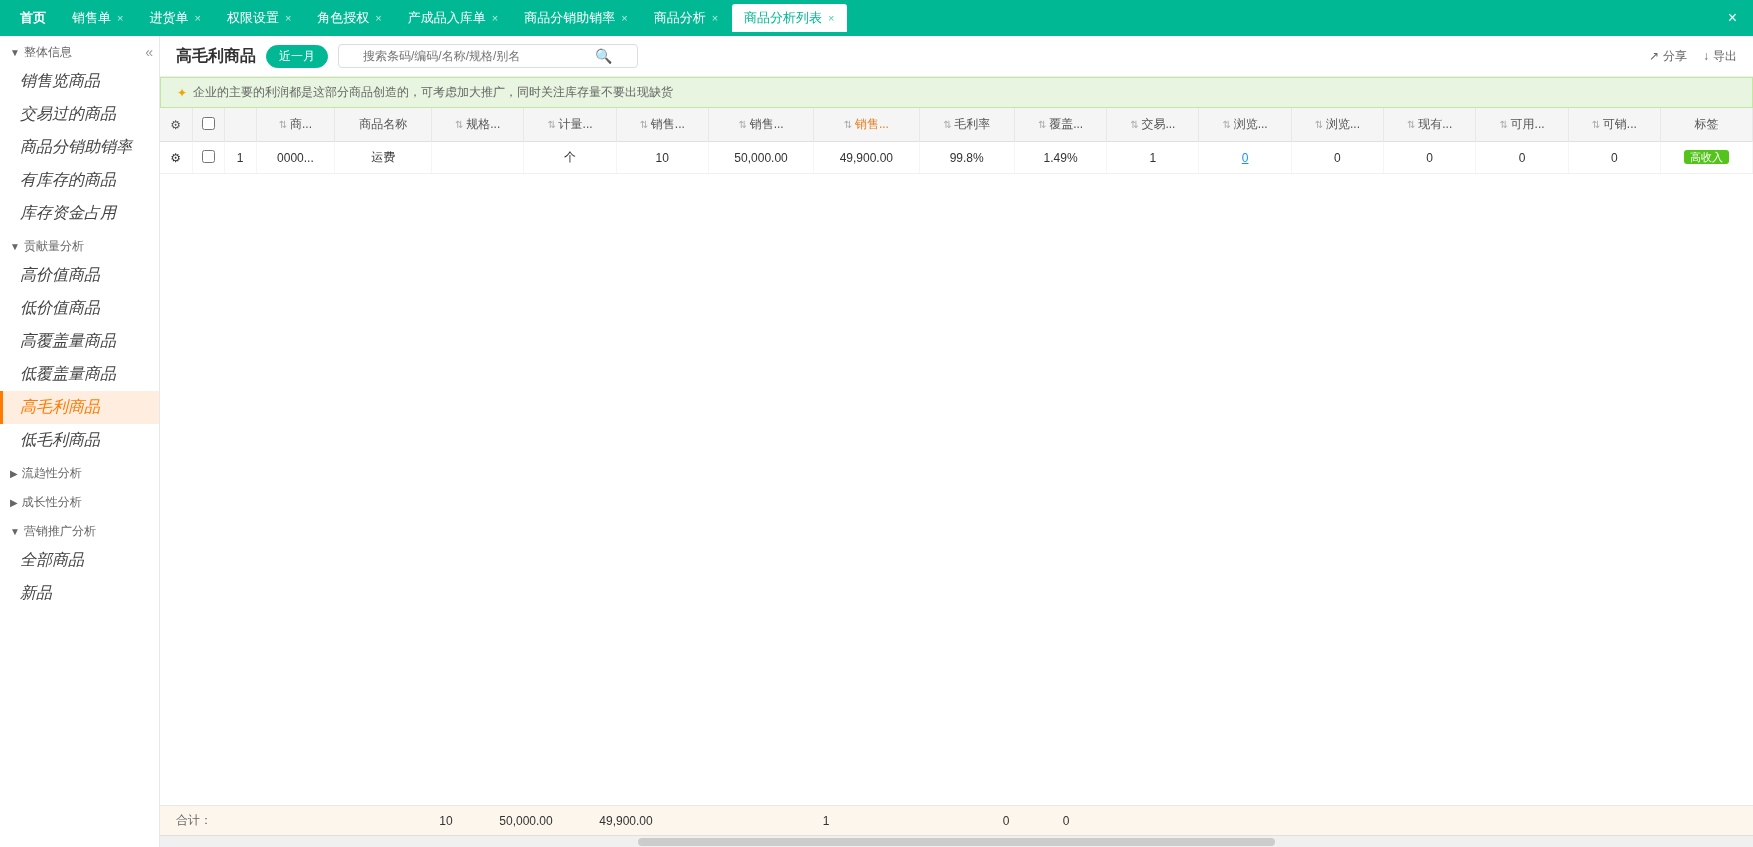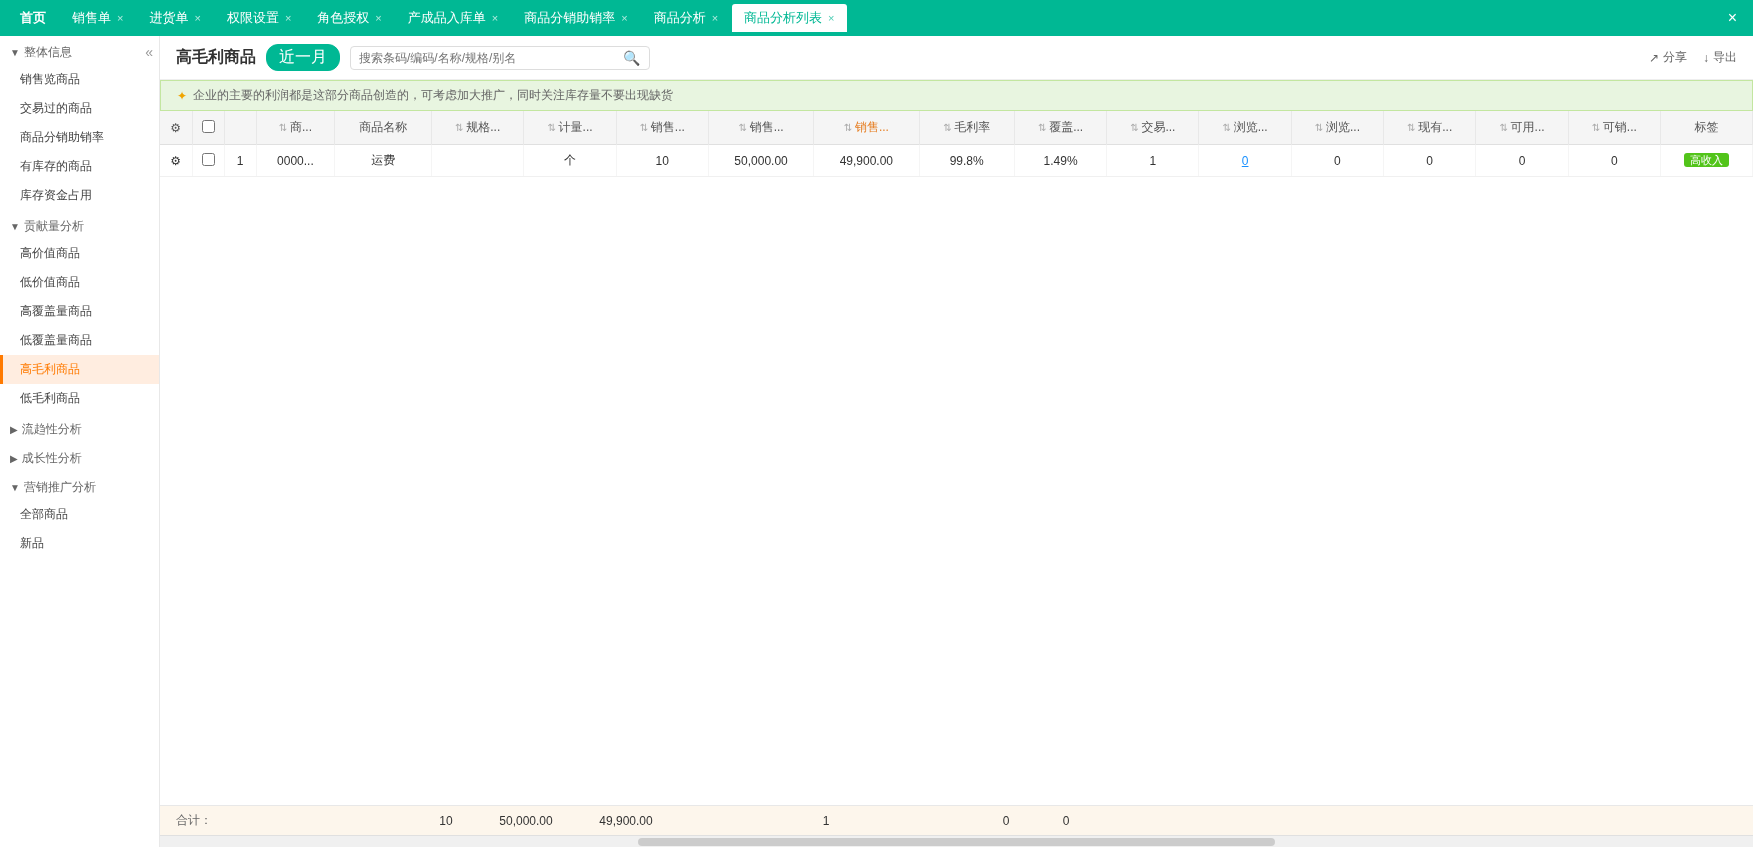--- a/index.html
+++ b/index.html
@@ -70,24 +70,25 @@
       display: flex;
       align-items: center;
       padding: 8px 10px 4px 10px;
       font-size: 12px;
       color: #666;
       cursor: pointer;
     }
     .sidebar-group-title .arrow { margin-right: 4px; font-size: 10px; }
     .sidebar-item {
       padding: 6px 10px 6px 20px;
-      font-size: 12px;
+      font-size: 16px;
       color: #444;
       cursor: pointer;
       white-space: nowrap;
+      font-style: italic;
     }
     .sidebar-item.active {
       background: #ffede0;
       color: #ff7a00;
       border-left: 3px solid #ff7a00;
       padding-left: 17px;
     }
 
     
     .content-area {
@@ -110,35 +111,35 @@
     .content-title {
       font-size: 16px;
       font-weight: bold;
       color: #333;
     }
     .filter-btn {
       background: #fff;
       border: 1px solid #ddd;
       border-radius: 12px;
       padding: 2px 12px;
-      font-size: 16px;
+      font-size: 12px;
       cursor: pointer;
       color: #333;
     }
     .filter-btn.active {
       background: #00b894;
       color: #fff;
       border-color: #00b894;
     }
     .search-box {
       display: flex;
       align-items: center;
       border: 1px solid #ddd;
       border-radius: 4px;
-      padding: 3px 8px;
+      padding: 3px 24px;
       flex: 1;
       max-width: 300px;
     }
     .search-input {
       border: none;
       outline: none;
       font-size: 12px;
       flex: 1;
       color: #999;
       background: transparent;

